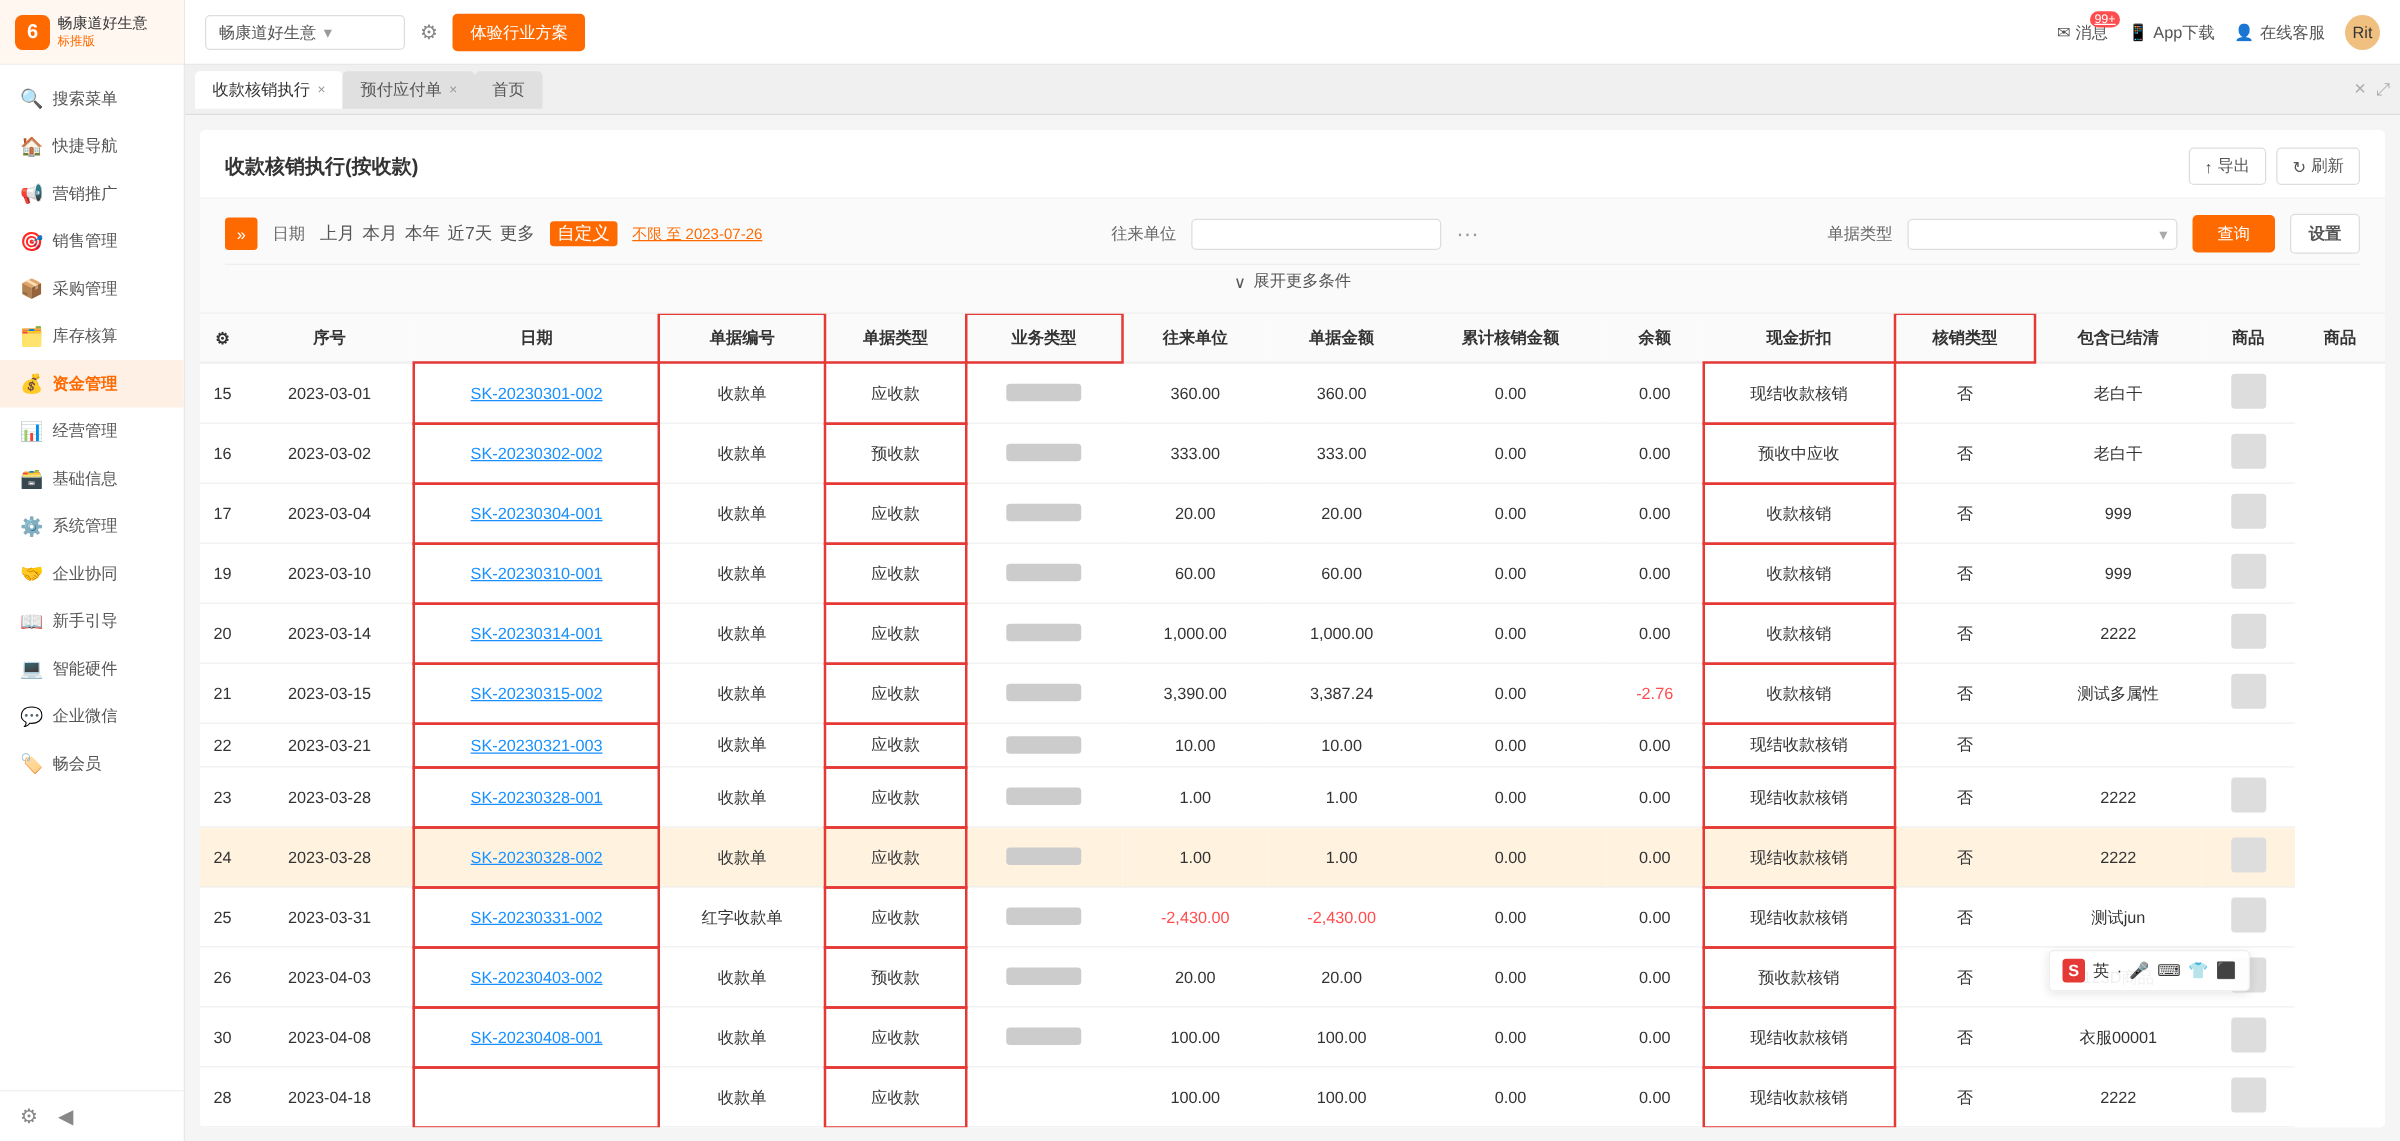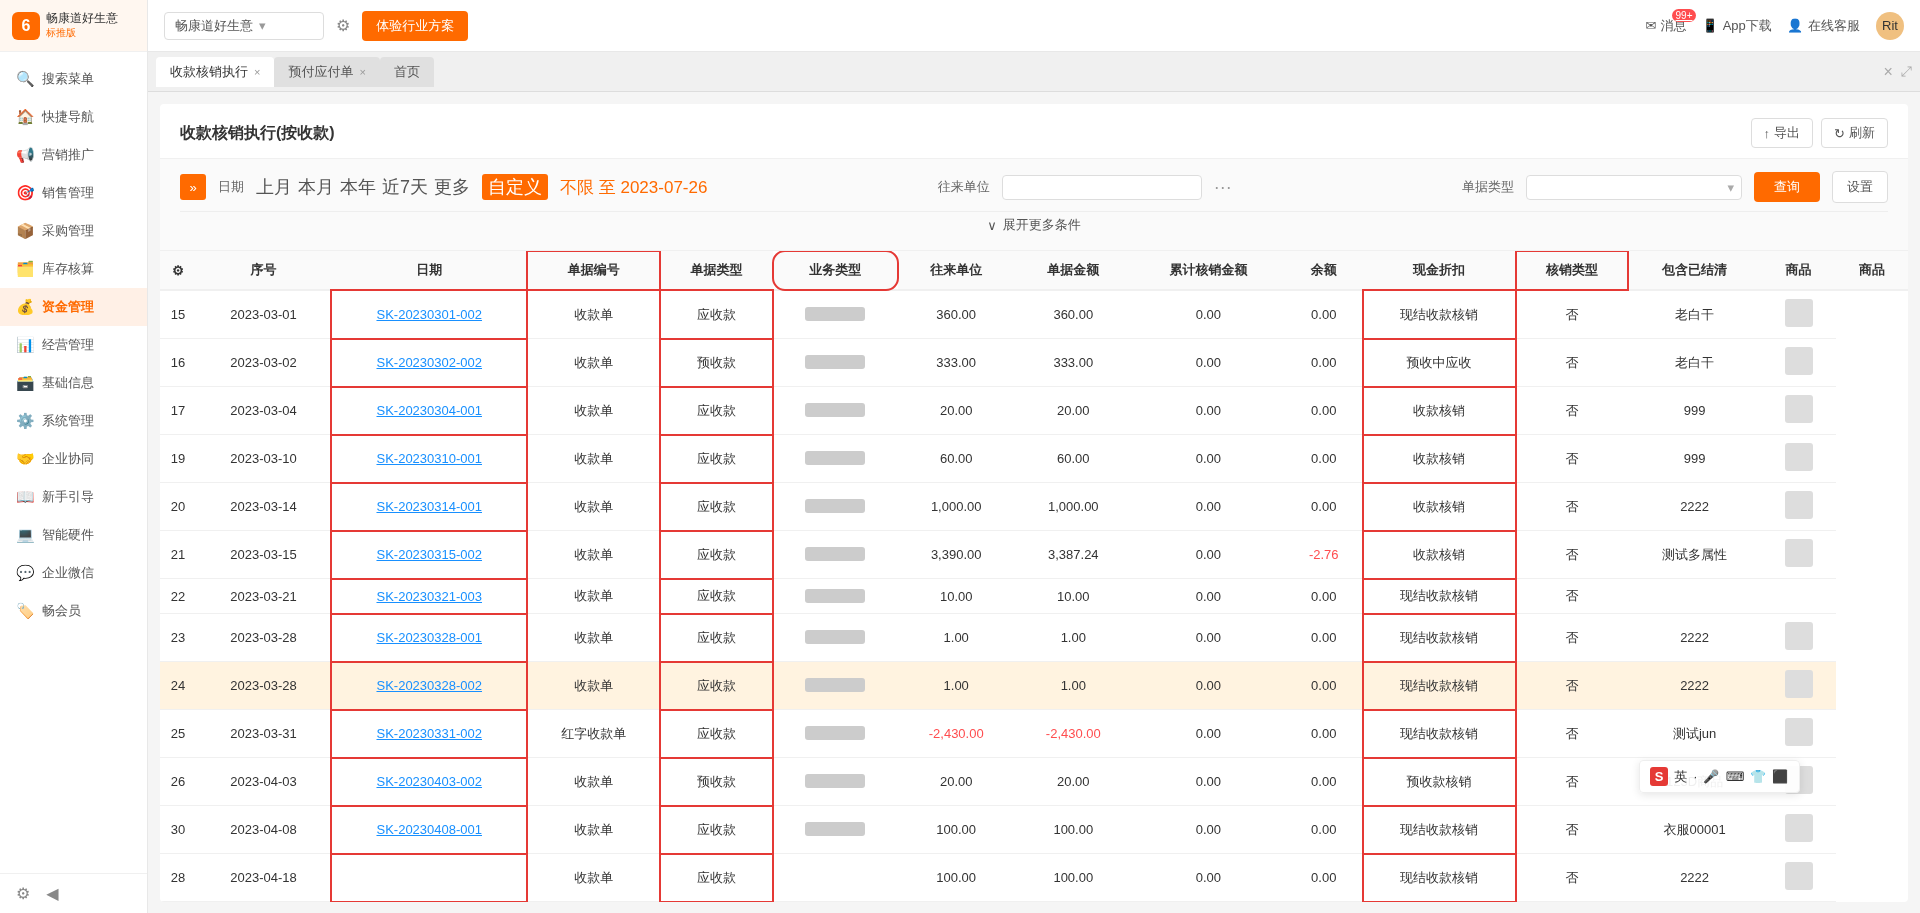--- a/index.html
+++ b/index.html
@@ -47,27 +47,27 @@
     .page-title { font-size: 16px; font-weight: bold; color: #333; }
     .page-actions { display: flex; gap: 8px; }
     .page-action-btn { display: flex; align-items: center; gap: 4px; padding: 5px 12px; border: 1px solid #ddd; border-radius: 4px; cursor: pointer; font-size: 13px; color: #555; background: #fff; }
 
     
     .filter-bar { padding: 12px 20px; background: #fafafa; border-bottom: 1px solid #f0f0f0; display: flex; flex-direction: column; gap: 8px; }
     .filter-row { display: flex; align-items: center; gap: 12px; flex-wrap: wrap; }
     .filter-expand-btn { width: 26px; height: 26px; background: #ff6a00; color: #fff; border-radius: 3px; display: flex; align-items: center; justify-content: center; cursor: pointer; font-size: 14px; flex-shrink: 0; }
     .filter-label { font-size: 13px; color: #666; white-space: nowrap; }
     .filter-date-links { display: flex; gap: 6px; }
-    .filter-date-link { color: #555; cursor: pointer; font-size: 18px; }
+    .filter-date-link { color: #555; cursor: pointer; font-size: 14px; }
     .filter-date-link.active-custom { background: #ff6a00; color: #fff; padding: 1px 6px; border-radius: 3px; }
-    .filter-date-range { font-size: 17px; color: #ff6a00; }
+    .filter-date-range { font-size: 12px; color: #ff6a00; text-decoration: underline; }
     .filter-input { border: 1px solid #ddd; border-radius: 4px; padding: 4px 10px; font-size: 13px; min-width: 180px; outline: none; }
     .filter-dots { color: #999; font-size: 18px; cursor: pointer; }
     .filter-query-btn { background: #ff6a00; color: #fff; border: none; border-radius: 4px; padding: 6px 20px; cursor: pointer; font-size: 13px; }
-    .filter-set-btn { background: #fff; color: #555; border: 1px solid #ddd; border-radius: 4px; padding: 6px 14px; cursor: pointer; font-size: 13px; }
+    .filter-set-btn { background: #fff; color: #555; border: 1px solid #ddd; border-radius: 4px; padding: 6px 14px; cursor: pointer; font-size: 13px; font-weight: bold; }
     .filter-expand-row { display: flex; justify-content: center; align-items: center; gap: 6px; color: #555; font-size: 13px; cursor: pointer; padding: 4px 0; border-top: 1px solid #eee; }
 
     
     .table-container { overflow-x: auto; }
     table { width: 100%; border-collapse: collapse; min-width: 1400px; }
     thead tr { background: #fafafa; border-bottom: 2px solid #f0f0f0; }
     th { padding: 10px 10px; text-align: center; color: #333; font-weight: 600; font-size: 13px; white-space: nowrap; border-bottom: 1px solid #e8e8e8; position: relative; }
     td { padding: 8px 10px; text-align: center; color: #333; font-size: 13px; border-bottom: 1px solid #f0f0f0; white-space: nowrap; }
     tbody tr.highlighted { background: #fff3e0; }
     .link-cell { color: #1890ff; cursor: pointer; text-decoration: underline; }
@@ -259,21 +259,21 @@
 
       <div class="table-container">
         <table id="data-table">
           <thead id="table-head">
               <tr>
                 <th class="col-settings">⚙</th>
                 <th>序号</th>
                 <th>日期</th>
                 <th style="outline: rgb(229, 57, 53) solid 2.5px; outline-offset: -1px; position: relative; z-index: 1;">单据编号</th>
                 <th>单据类型</th>
-                <th style="outline: rgb(229, 57, 53) solid 2.5px; outline-offset: -1px; position: relative; z-index: 1; border-radius: 12px;">业务类型</th>
+                <th style="outline: rgb(229, 57, 53) solid 2.5px; outline-offset: -1px; position: relative; z-index: 1;">业务类型</th>
                 <th>往来单位</th>
                 <th>单据金额</th>
                 <th>累计核销金额</th>
                 <th>余额</th>
                 <th>现金折扣</th>
                 <th style="outline: rgb(229, 57, 53) solid 2.5px; outline-offset: -1px; position: relative; z-index: 1;">核销类型</th>
                 <th>包含已结清</th>
                 <th>商品</th>
                 <th>商品</th>
               </tr>

